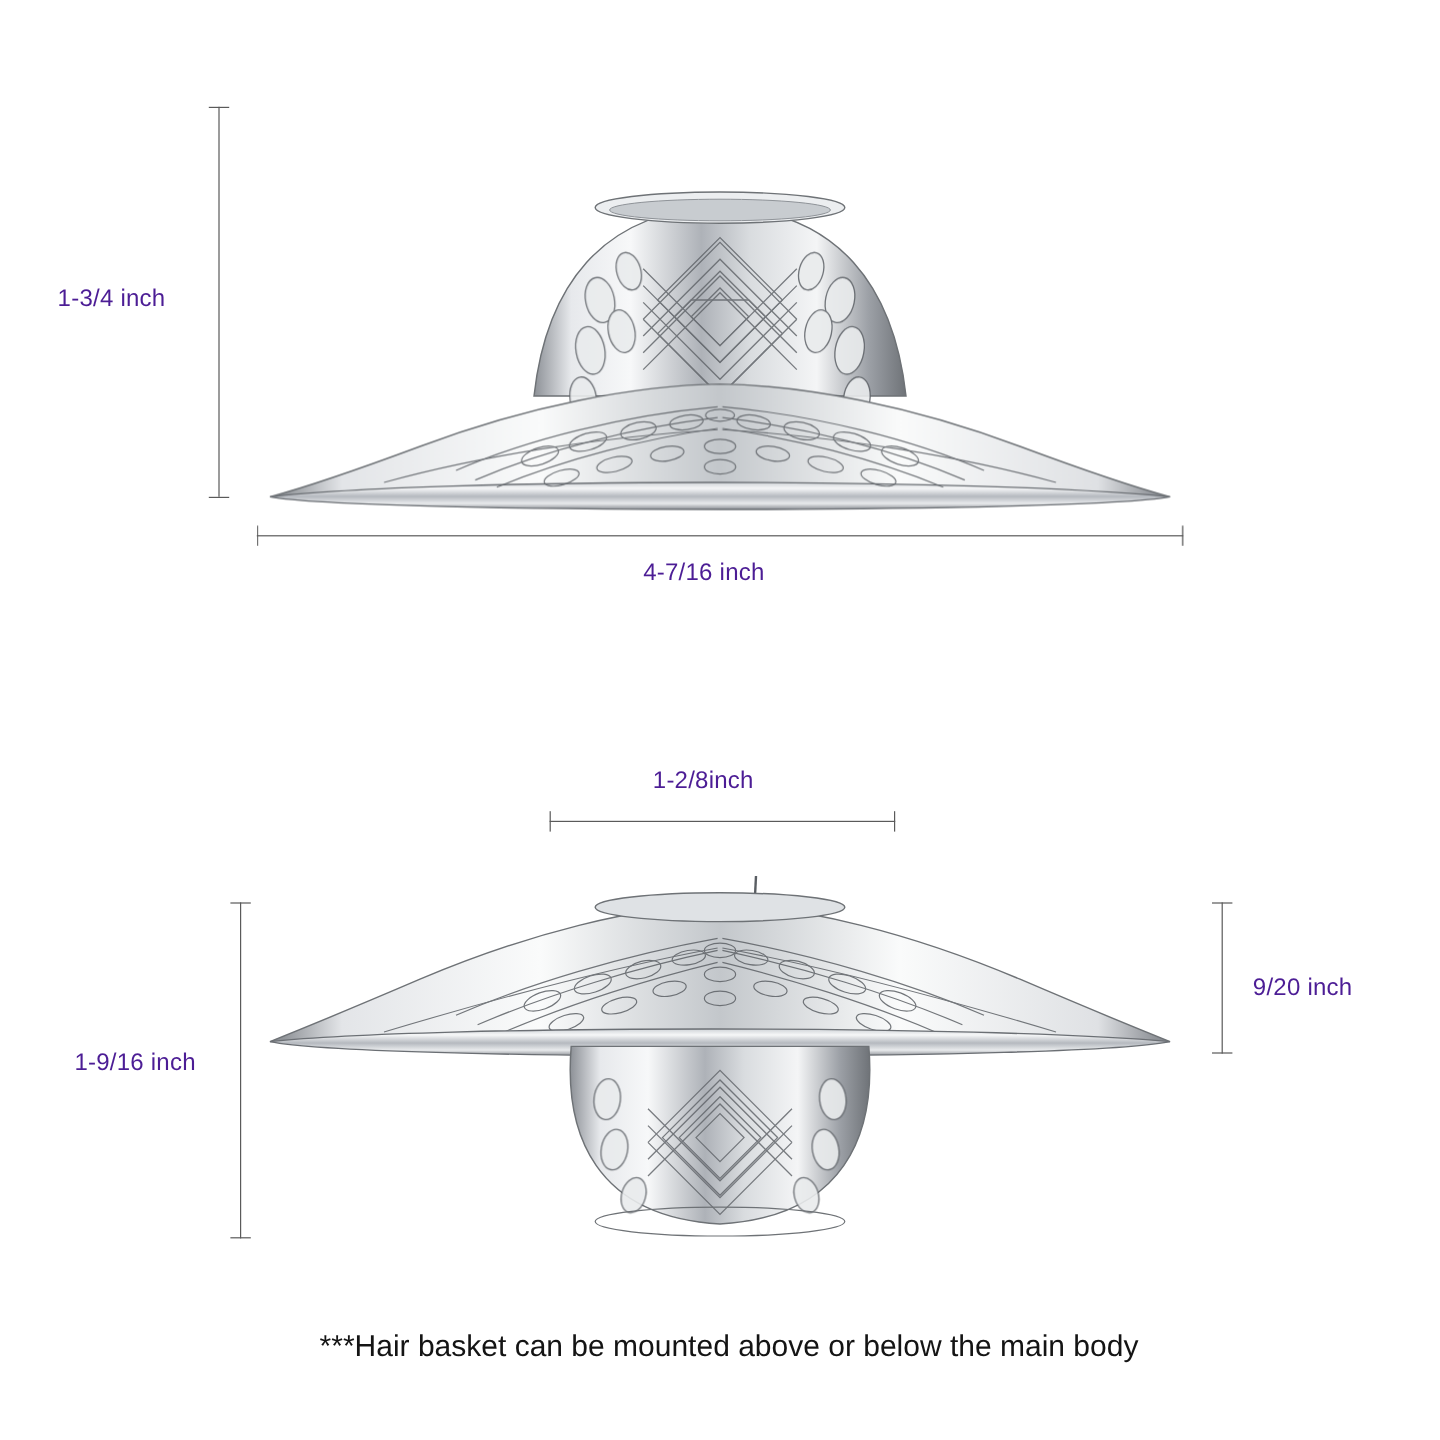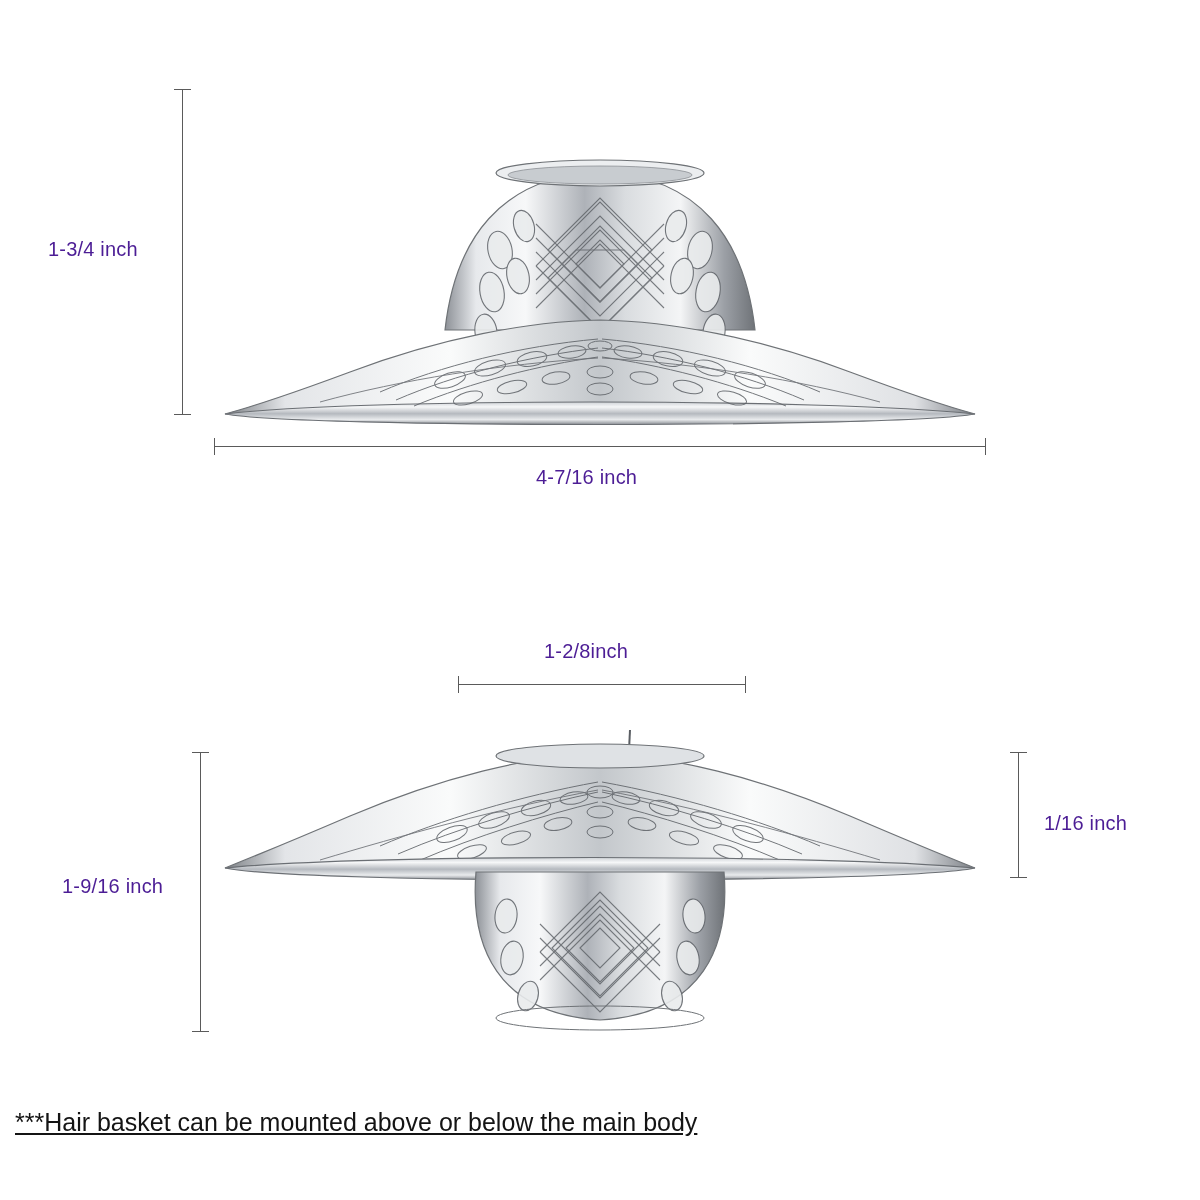--- a/index.html
+++ b/index.html
@@ -24,23 +24,23 @@
     font-size: 20px;
     color: #4c1d95;
     white-space: nowrap;
     letter-spacing: 0.2px;
   }
   .footnote {
     position: absolute;
     left: 15px;
     right: 0;
     top: 1108px;
+    text-align: center;
     font-size: 25px;
     color: #141414;
-    text-decoration: underline;
   }
   .product {
     position: absolute;
   }
   svg { display: block; overflow: visible; }
 
   
   .dline {
     position: absolute;
     background: #5a5a5a;
@@ -253,18 +253,18 @@
     <div class="dline v" style="left:200px; top:752px; height:280px;"></div>
     <div class="tick h" style="left:192px; top:752px;"></div>
     <div class="tick h" style="left:192px; top:1031px;"></div>
     <div class="dim-label" style="left:62px; top:875px;text-align:right;">1-9/16 inch</div>
   </div>
 
   <div>
     <div class="dline v" style="left:1018px; top:752px; height:126px;"></div>
     <div class="tick h" style="left:1010px; top:752px;"></div>
     <div class="tick h" style="left:1010px; top:877px;"></div>
-    <div class="dim-label" style="left:1044px; top:812px;">1/16 inch</div>
+    <div class="dim-label" style="left:1044px; top:812px;">9/20 inch</div>
   </div>
 
   <div class="footnote">***Hair basket can be mounted above or below the main body</div>
 
 </div>
 
 </body></html>

